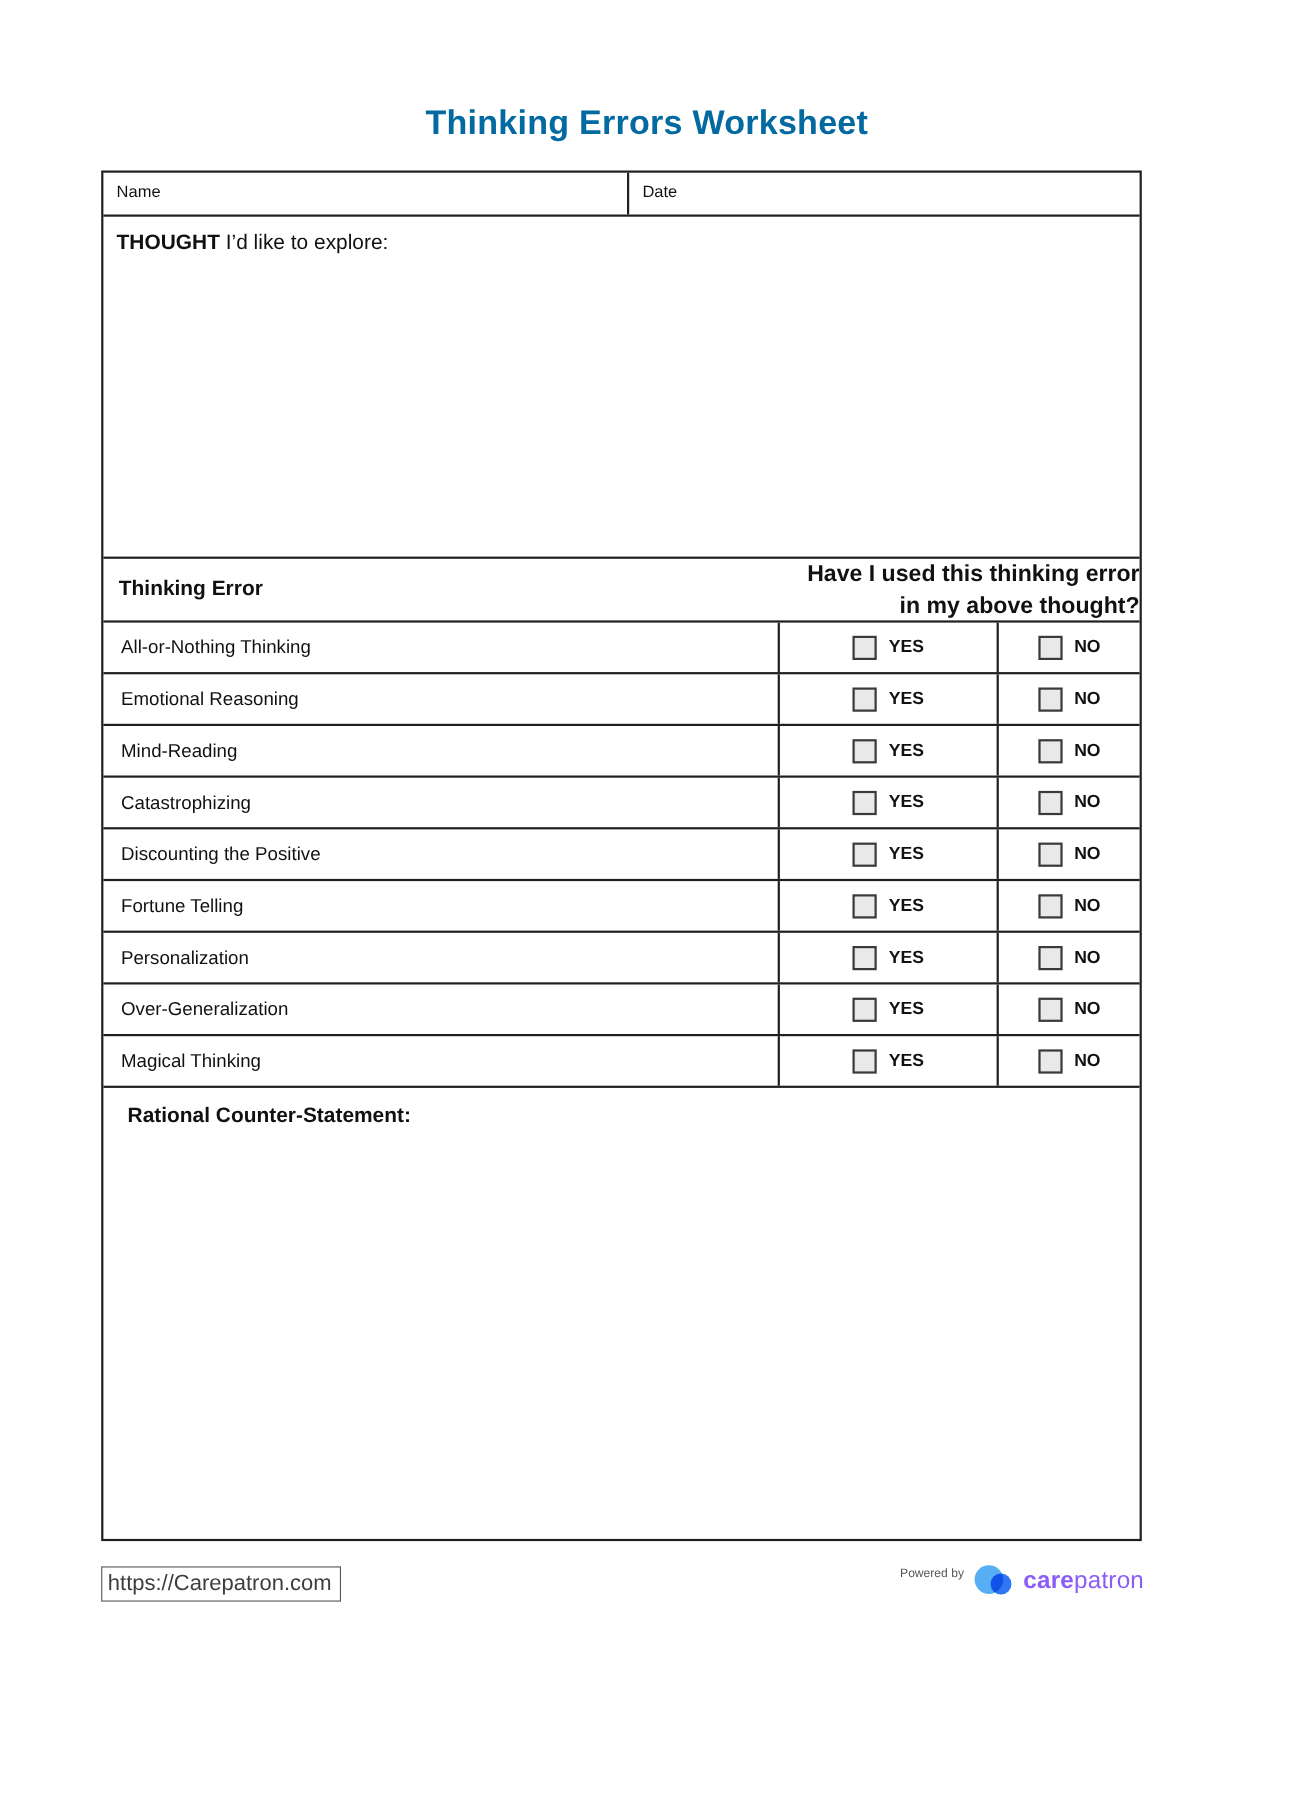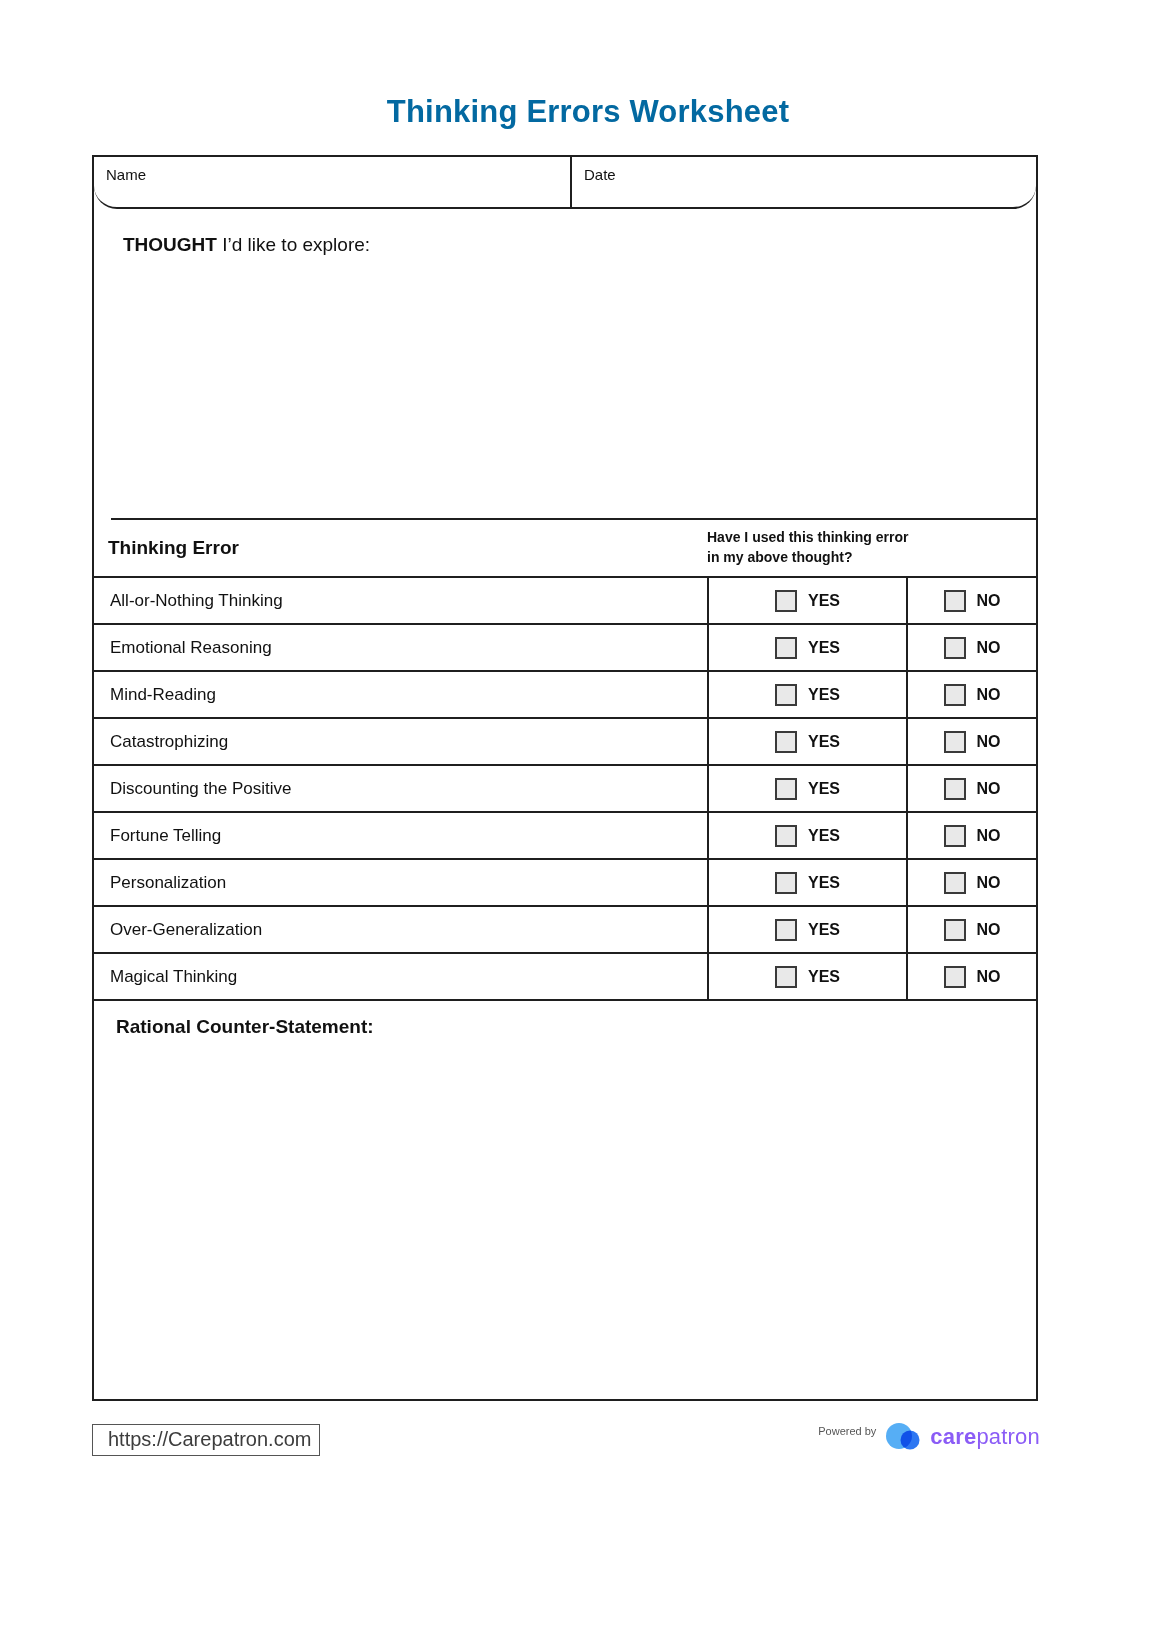--- a/index.html
+++ b/index.html
@@ -30,50 +30,49 @@
     position: absolute;
     left: 92px;
     top: 155px;
     width: 946px;
     height: 1246px;
     border: 2px solid #1f1f1f;
     background: #ffffff;
   }
   .row { display: flex; }
   .bb { border-bottom: 2px solid #1f1f1f; }
-  .name-date { height: 52px; border-radius: 23px; }
+  .name-date { height: 40px; }
   .name-cell {
     width: 476px;
     padding: 9px 12px;
     font-size: 15px;
   }
   .date-cell {
     flex: 1;
     border-left: 2px solid #1f1f1f;
     padding: 9px 12px;
     font-size: 15px;
   }
   .thought {
     height: 311px;
-    padding: 25px 12px;
+    padding: 13px 12px;
     font-size: 19px;
-    margin-left: 17px;
   }
   .thought b { font-weight: bold; }
   .header-row { height: 58px; align-items: center; }
   .header-left {
     width: 613px;
     padding-left: 14px;
     font-size: 19px;
     font-weight: bold;
   }
   .header-right {
     flex: 1;
-    text-align: left;
-    font-size: 14px;
+    text-align: right;
+    font-size: 21px;
     font-weight: bold;
     line-height: 1.4;
   }
   .error-row { height: 47px; }
   .label-cell {
     width: 613px;
     padding-left: 16px;
     font-size: 17px;
     height: 100%;
     display: flex;
@@ -104,21 +103,21 @@
   .rational {
     padding: 15px 22px;
     font-size: 19px;
     font-weight: bold;
   }
   .footer-link {
     position: absolute;
     left: 92px;
     top: 1424px;
     border: 1px solid #555555;
-    padding: 3px 8px 4px 15px;
+    padding: 3px 8px 4px 5px;
     font-size: 20px;
     color: #3d3d3d;
     text-decoration: none;
     cursor: pointer;
   }
   .brand {
     position: absolute;
     top: 1418px;
     right: 136px;
     display: flex;

